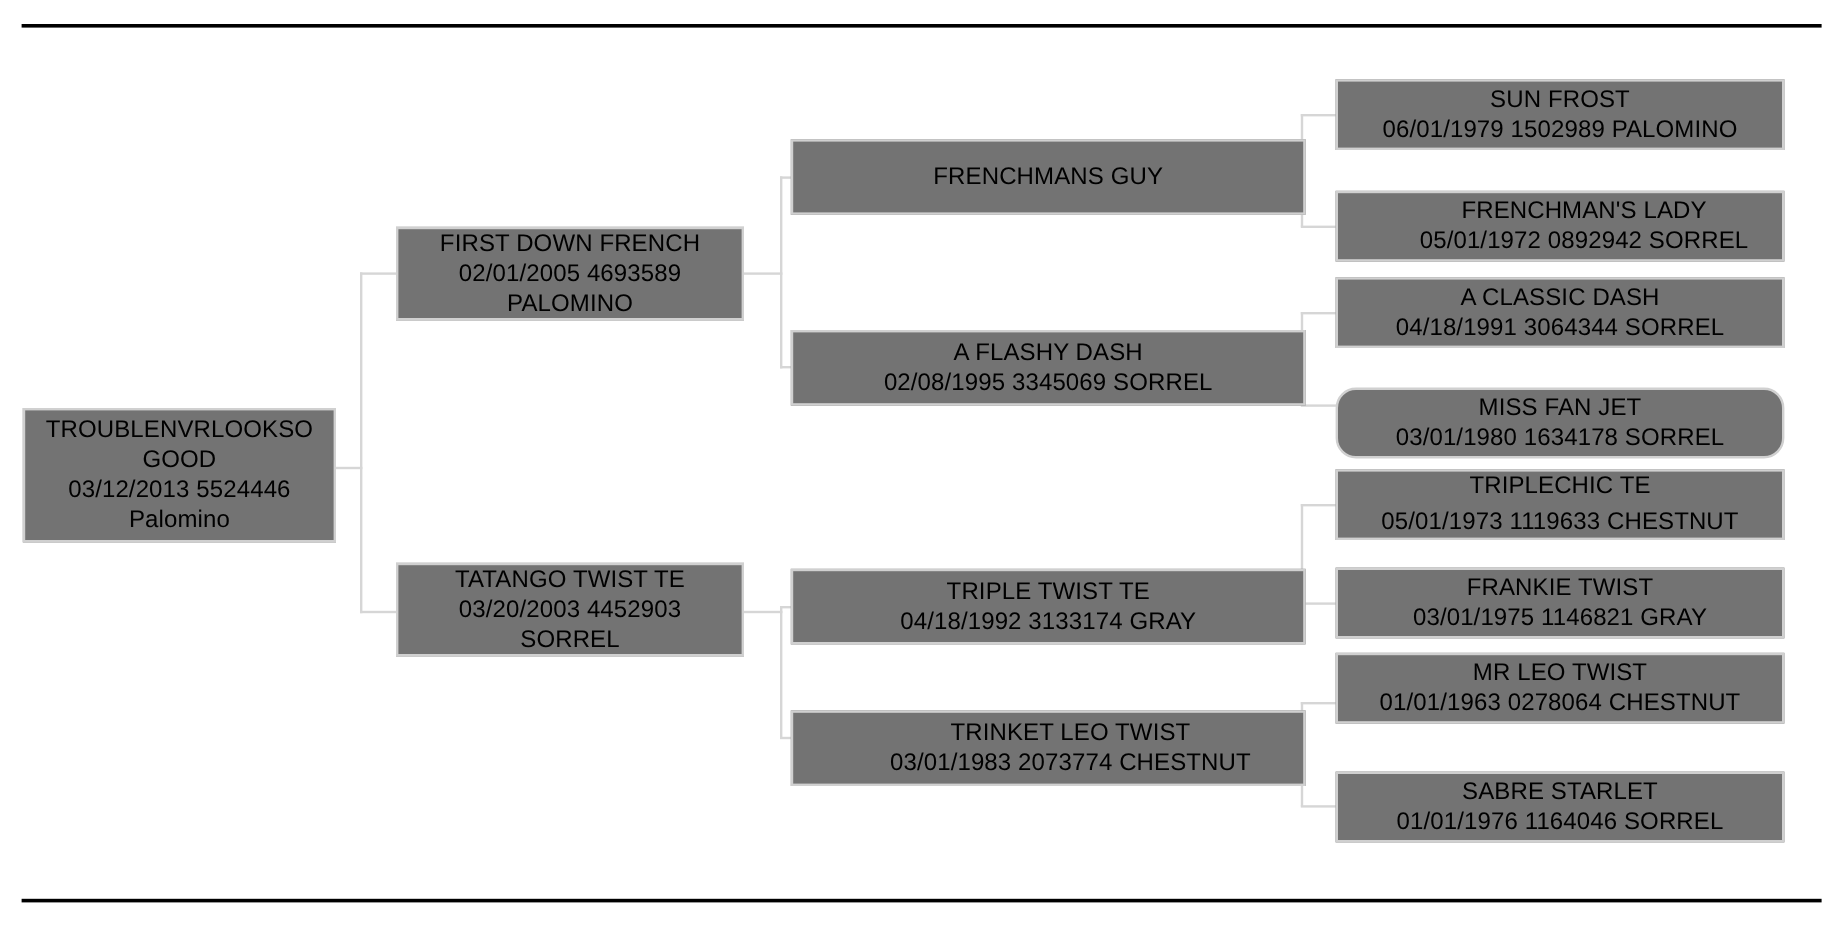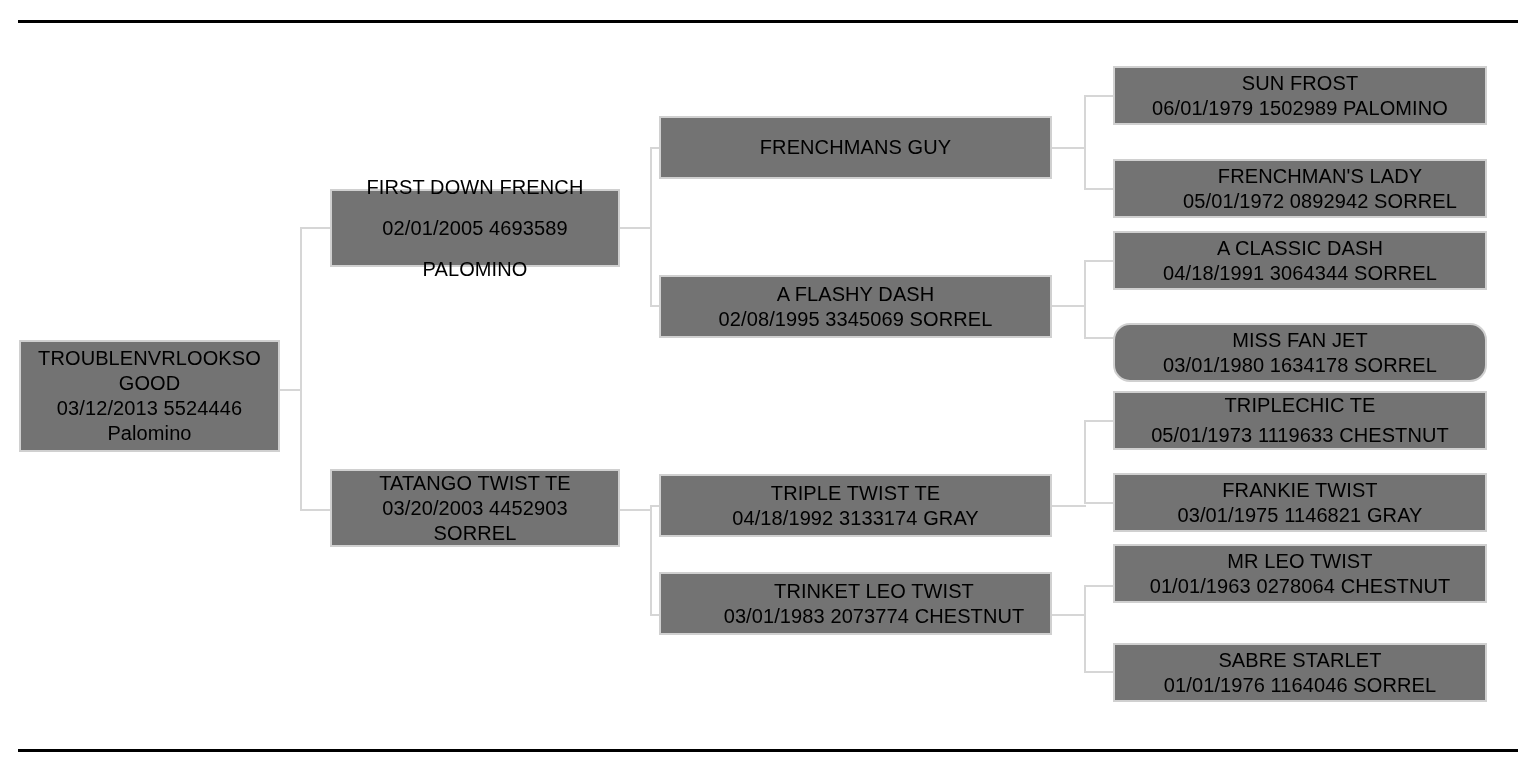--- a/index.html
+++ b/index.html
@@ -46,28 +46,28 @@
   }
   .node .line {
     display: block;
     white-space: nowrap;
   }
 
   
   .gen1 { left: 19px;   top: 340px; width: 261px; height: 112px; }
 
   .gen2 { width: 290px; height: 78px; }
-  .gen2.a { left: 330px; top: 189px; gap: 16px; }
+  .gen2.a { left: 330px; top: 189px; }
   .gen2.b { left: 330px; top: 469px; }
 
-  .gen3 { width: 393px; height: 63px; text-align: center; }
+  .gen3 { width: 429px; height: 63px; text-align: center; }
   .gen3.a { left: 659px; top: 116px; }
   .gen3.b { left: 659px; top: 275px; }
   .gen3.c { left: 659px; top: 474px; }
-  .gen3.d { left: 659px; top: 572px; padding-left: 41px; }
+  .gen3.d { left: 659px; top: 592px; padding-left: 41px; }
 
   .gen4 { width: 374px; height: 59px; }
   .gen4.a { left: 1113px; top: 66px;  }
   .gen4.b { left: 1113px; top: 159px; padding-left: 44px; }
   .gen4.c { left: 1113px; top: 231px; }
   .gen4.d { left: 1113px; top: 323px; border-radius: 17px; }
   .gen4.e { left: 1113px; top: 391px; justify-content: space-between; }
   .gen4.f { left: 1113px; top: 473px; }
   .gen4.g { left: 1113px; top: 544px; text-align: center; }
   .gen4.h { left: 1113px; top: 643px; }

